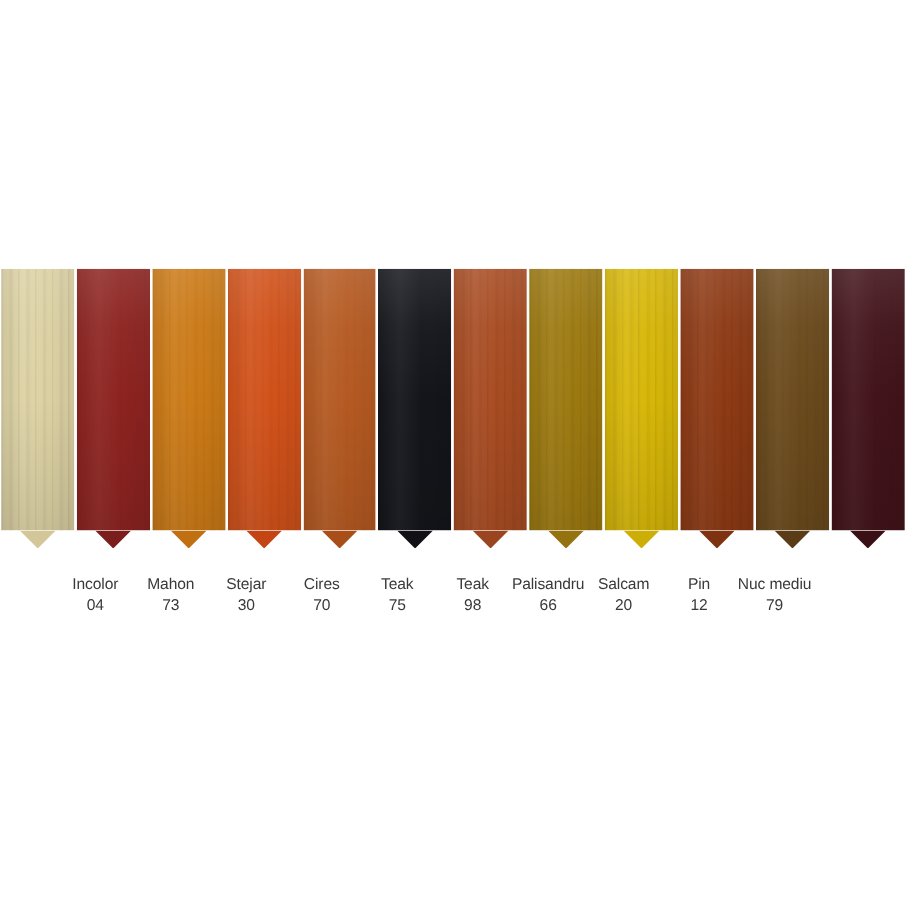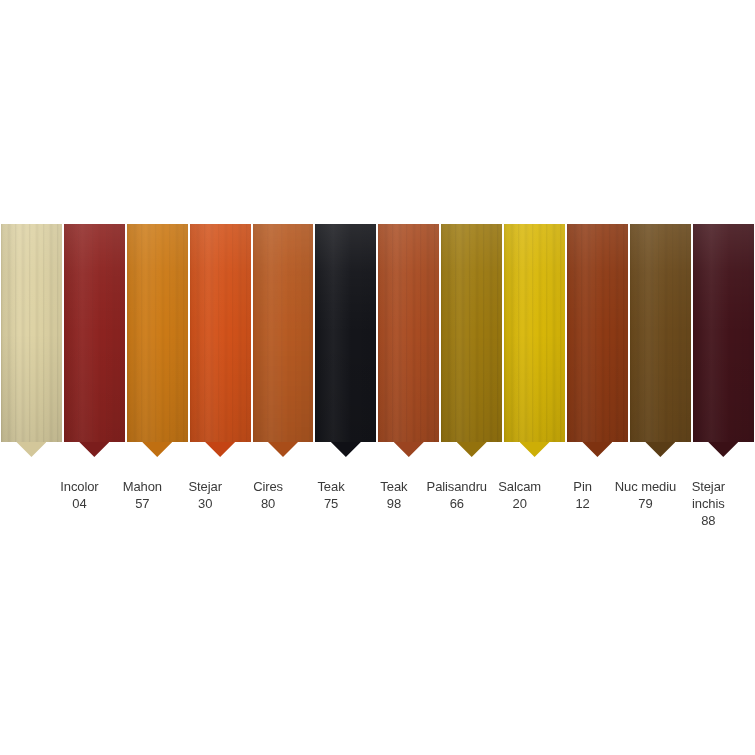--- a/index.html
+++ b/index.html
@@ -241,29 +241,29 @@
       </div>
     </div>
 
   <div class="label-strip">
       <div class="label">
         <span class="name">Incolor</span>
         <span class="code">04</span>
       </div>
       <div class="label">
         <span class="name">Mahon</span>
-        <span class="code">57</span>
+        <span class="code">73</span>
       </div>
       <div class="label">
         <span class="name">Stejar</span>
         <span class="code">30</span>
       </div>
       <div class="label">
         <span class="name">Cires</span>
-        <span class="code">80</span>
+        <span class="code">70</span>
       </div>
       <div class="label">
         <span class="name">Teak</span>
         <span class="code">75</span>
       </div>
       <div class="label">
         <span class="name">Teak</span>
         <span class="code">98</span>
       </div>
       <div class="label">
@@ -275,19 +275,15 @@
         <span class="code">20</span>
       </div>
       <div class="label">
         <span class="name">Pin</span>
         <span class="code">12</span>
       </div>
       <div class="label">
         <span class="name">Nuc mediu</span>
         <span class="code">79</span>
       </div>
-      <div class="label">
-        <span class="name">Stejar inchis</span>
-        <span class="code">88</span>
-      </div>
     </div>
 
 </div>
 
 </body></html>

